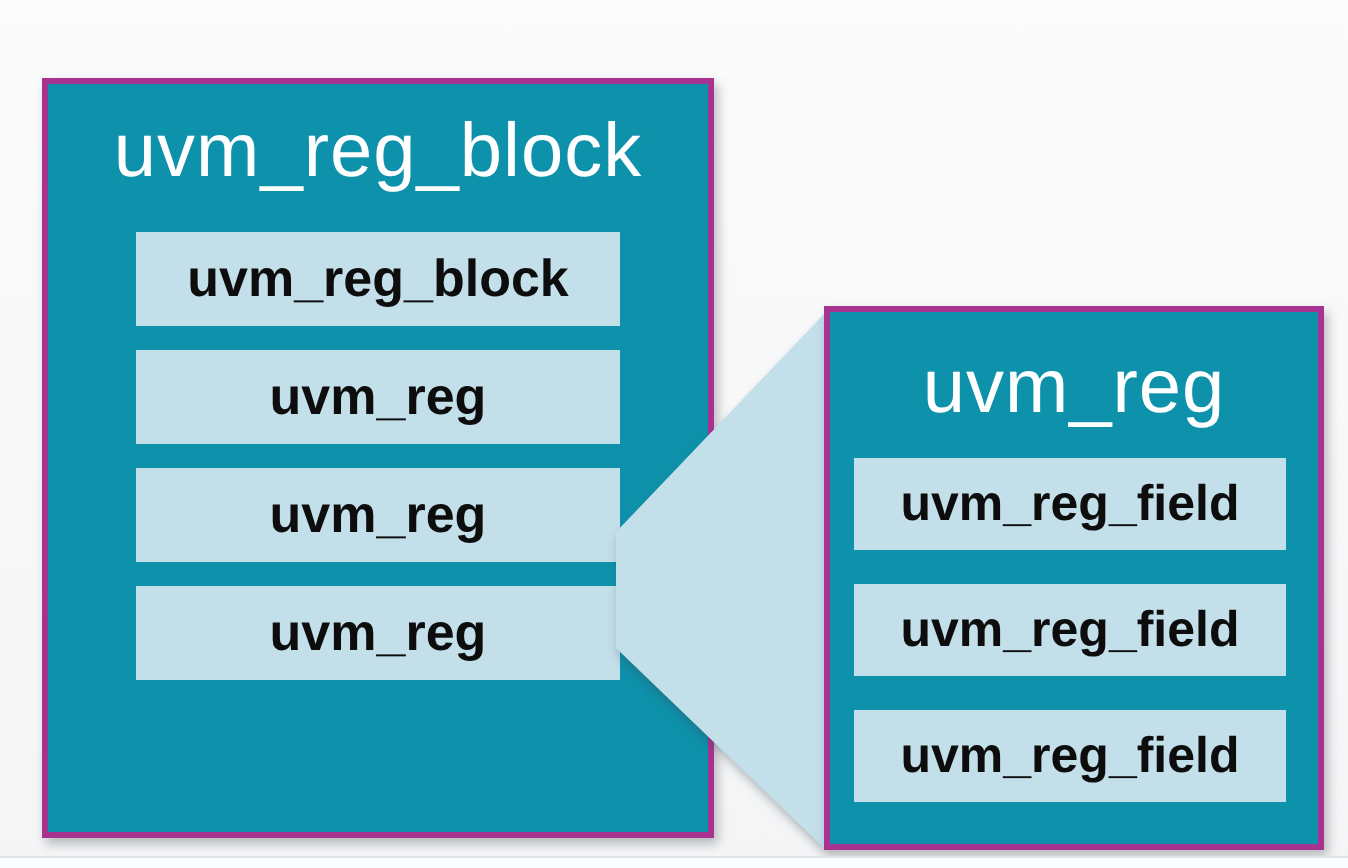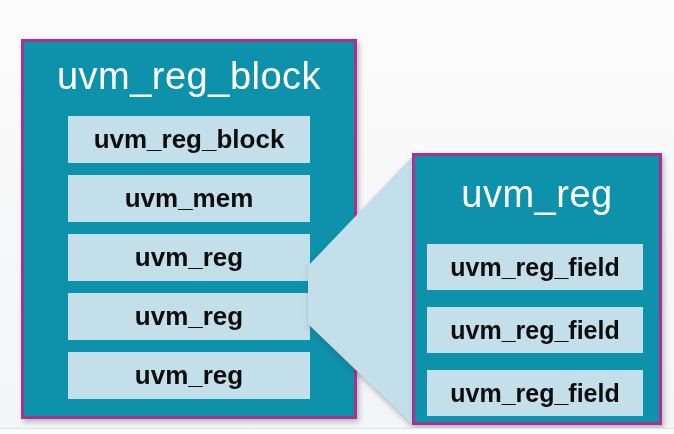--- a/index.html
+++ b/index.html
@@ -55,21 +55,21 @@
   }
   .left-box .item-list {
     left: 44px;
     right: 44px;
     top: 74px;
     gap: 12px;
   }
   .right-box .item-list {
     left: 12px;
     right: 16px;
-    top: 88px;
+    top: 73px;
     gap: 17px;
   }
   .item {
     background: var(--light-blue);
     display: flex;
     align-items: center;
     justify-content: center;
     color: var(--item-text);
     font-weight: bold;
   }
@@ -101,21 +101,20 @@
 </style>
 </head>
 <body>
 
 <div class="canvas">
 
   <div class="uvm-box left-box">
     <span class="box-title">uvm_reg_block</span>
     <div class="item-list">
       <div class="item">uvm_reg_block</div>
-      <div class="item">uvm_mem</div>
       <div class="item">uvm_reg</div>
       <div class="item">uvm_reg</div>
       <div class="item">uvm_reg</div>
     </div>
   </div>
 
   <svg class="wedge-svg" viewBox="0 0 674 434">
     <polygon points="308,266 413,156 413,425 308,324"></polygon>
   </svg>
 

